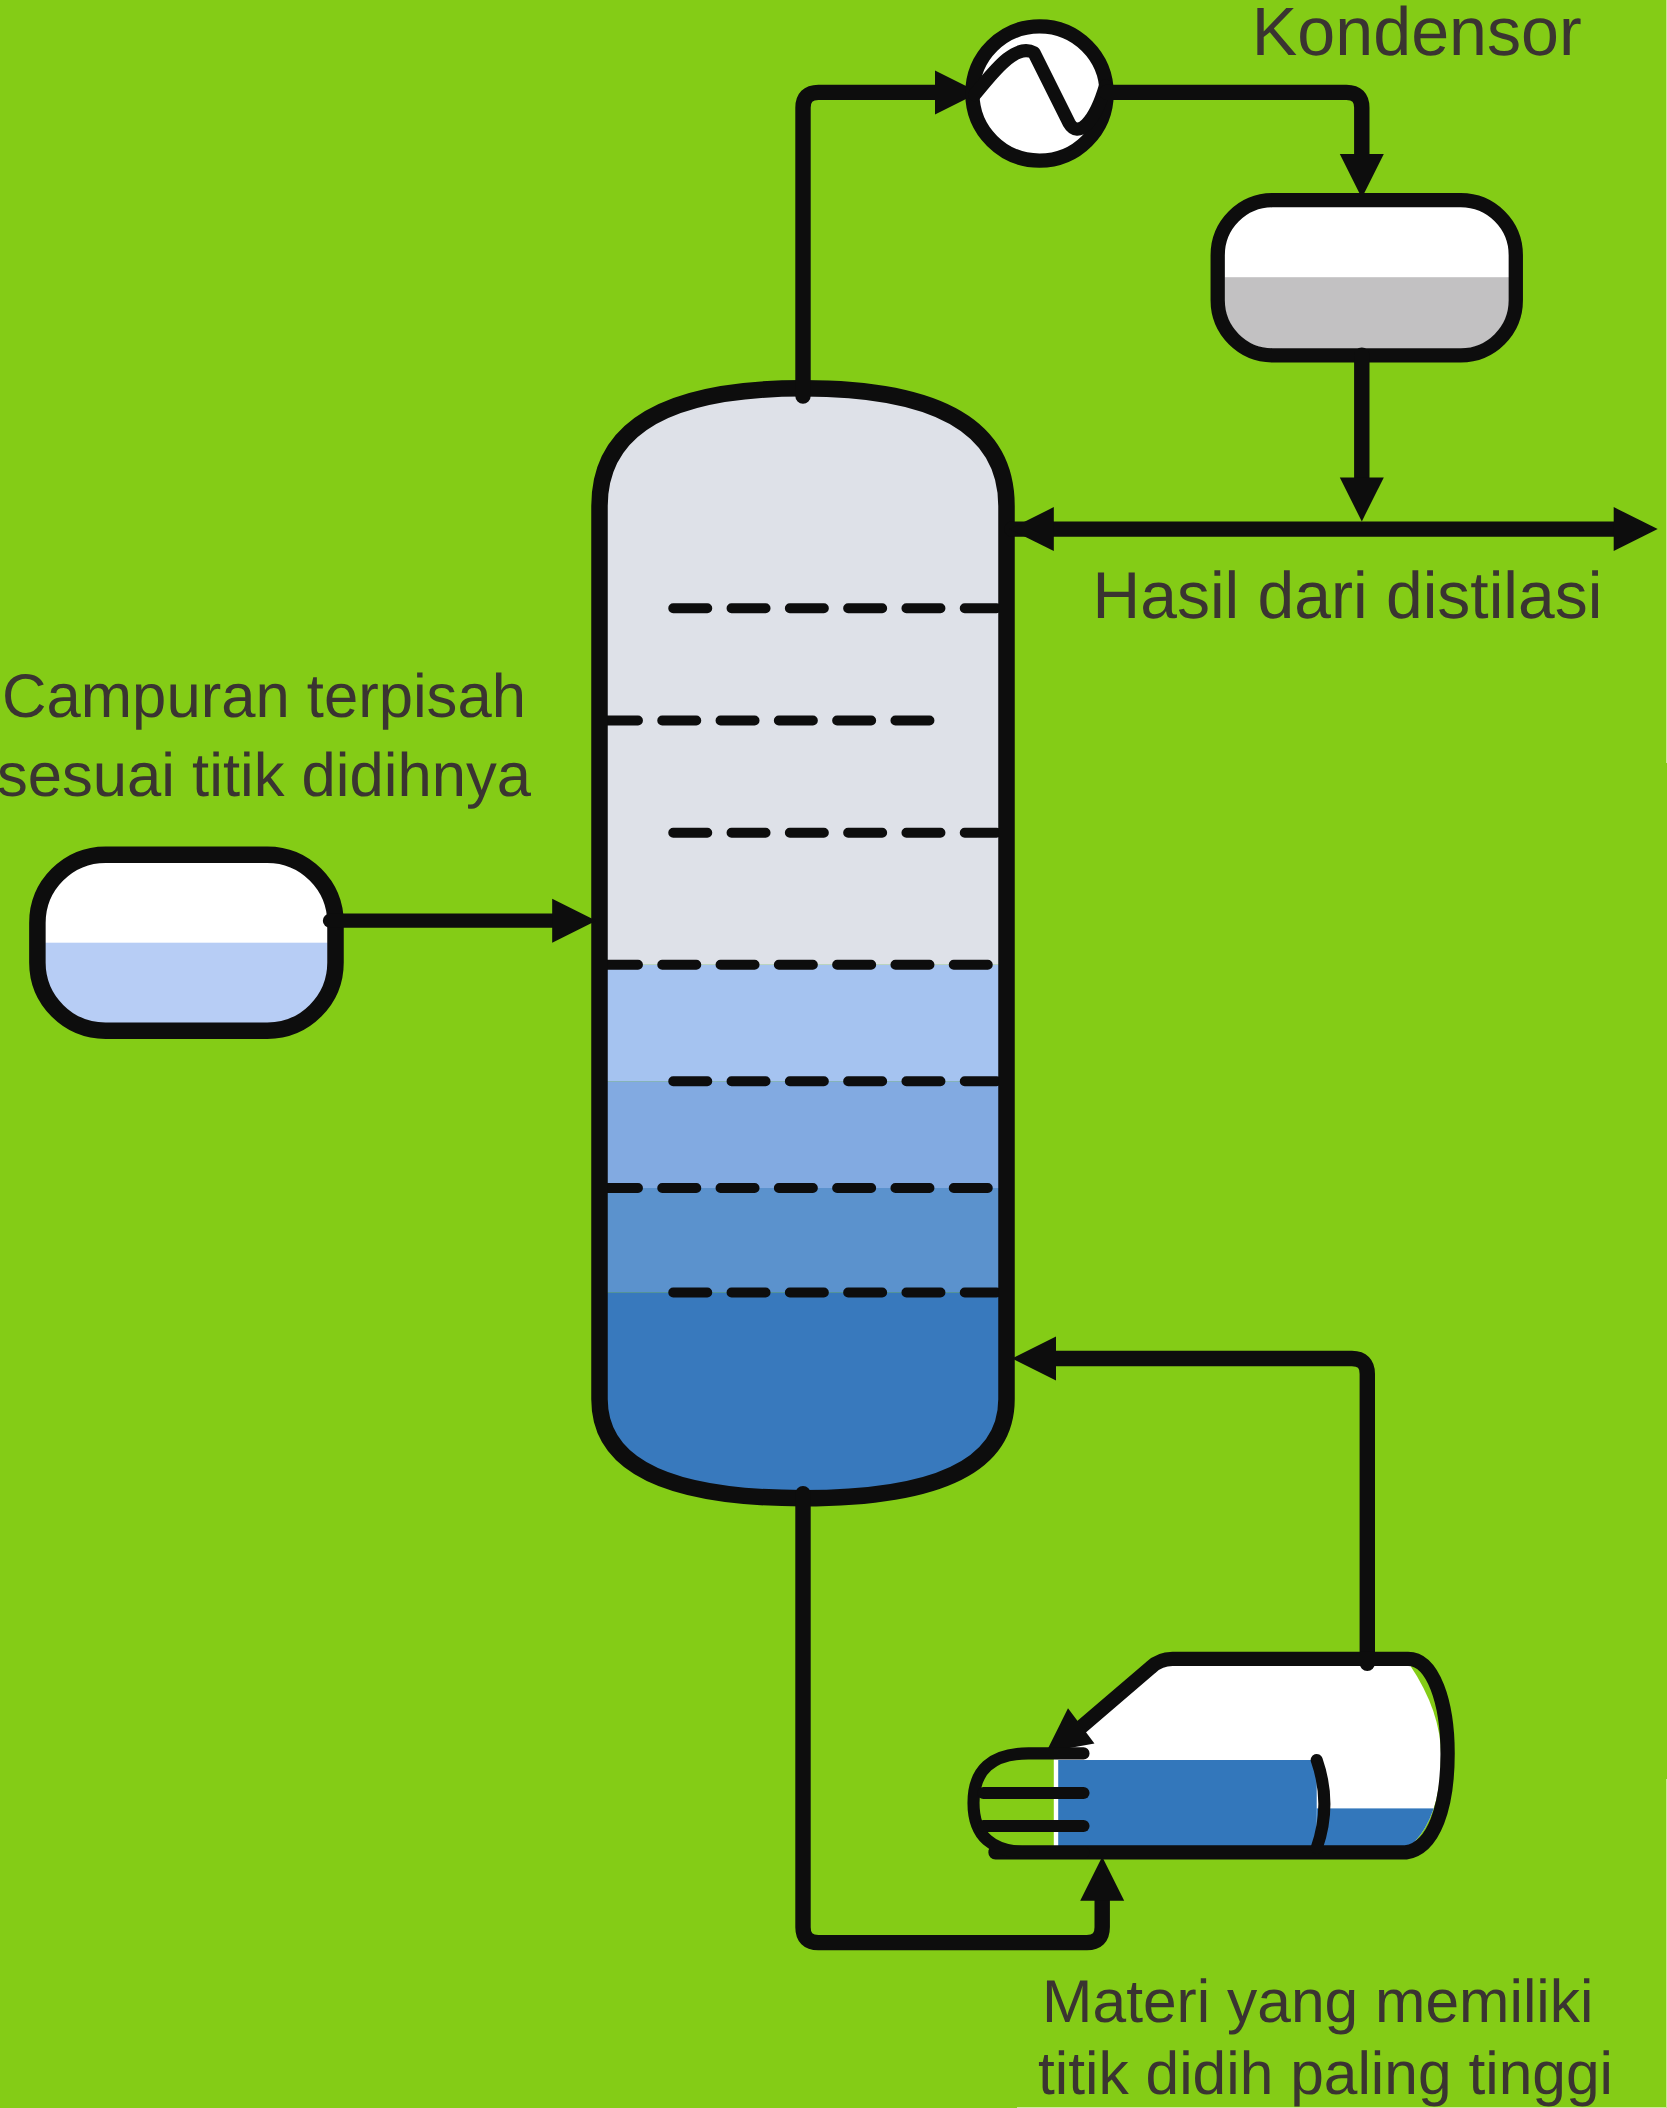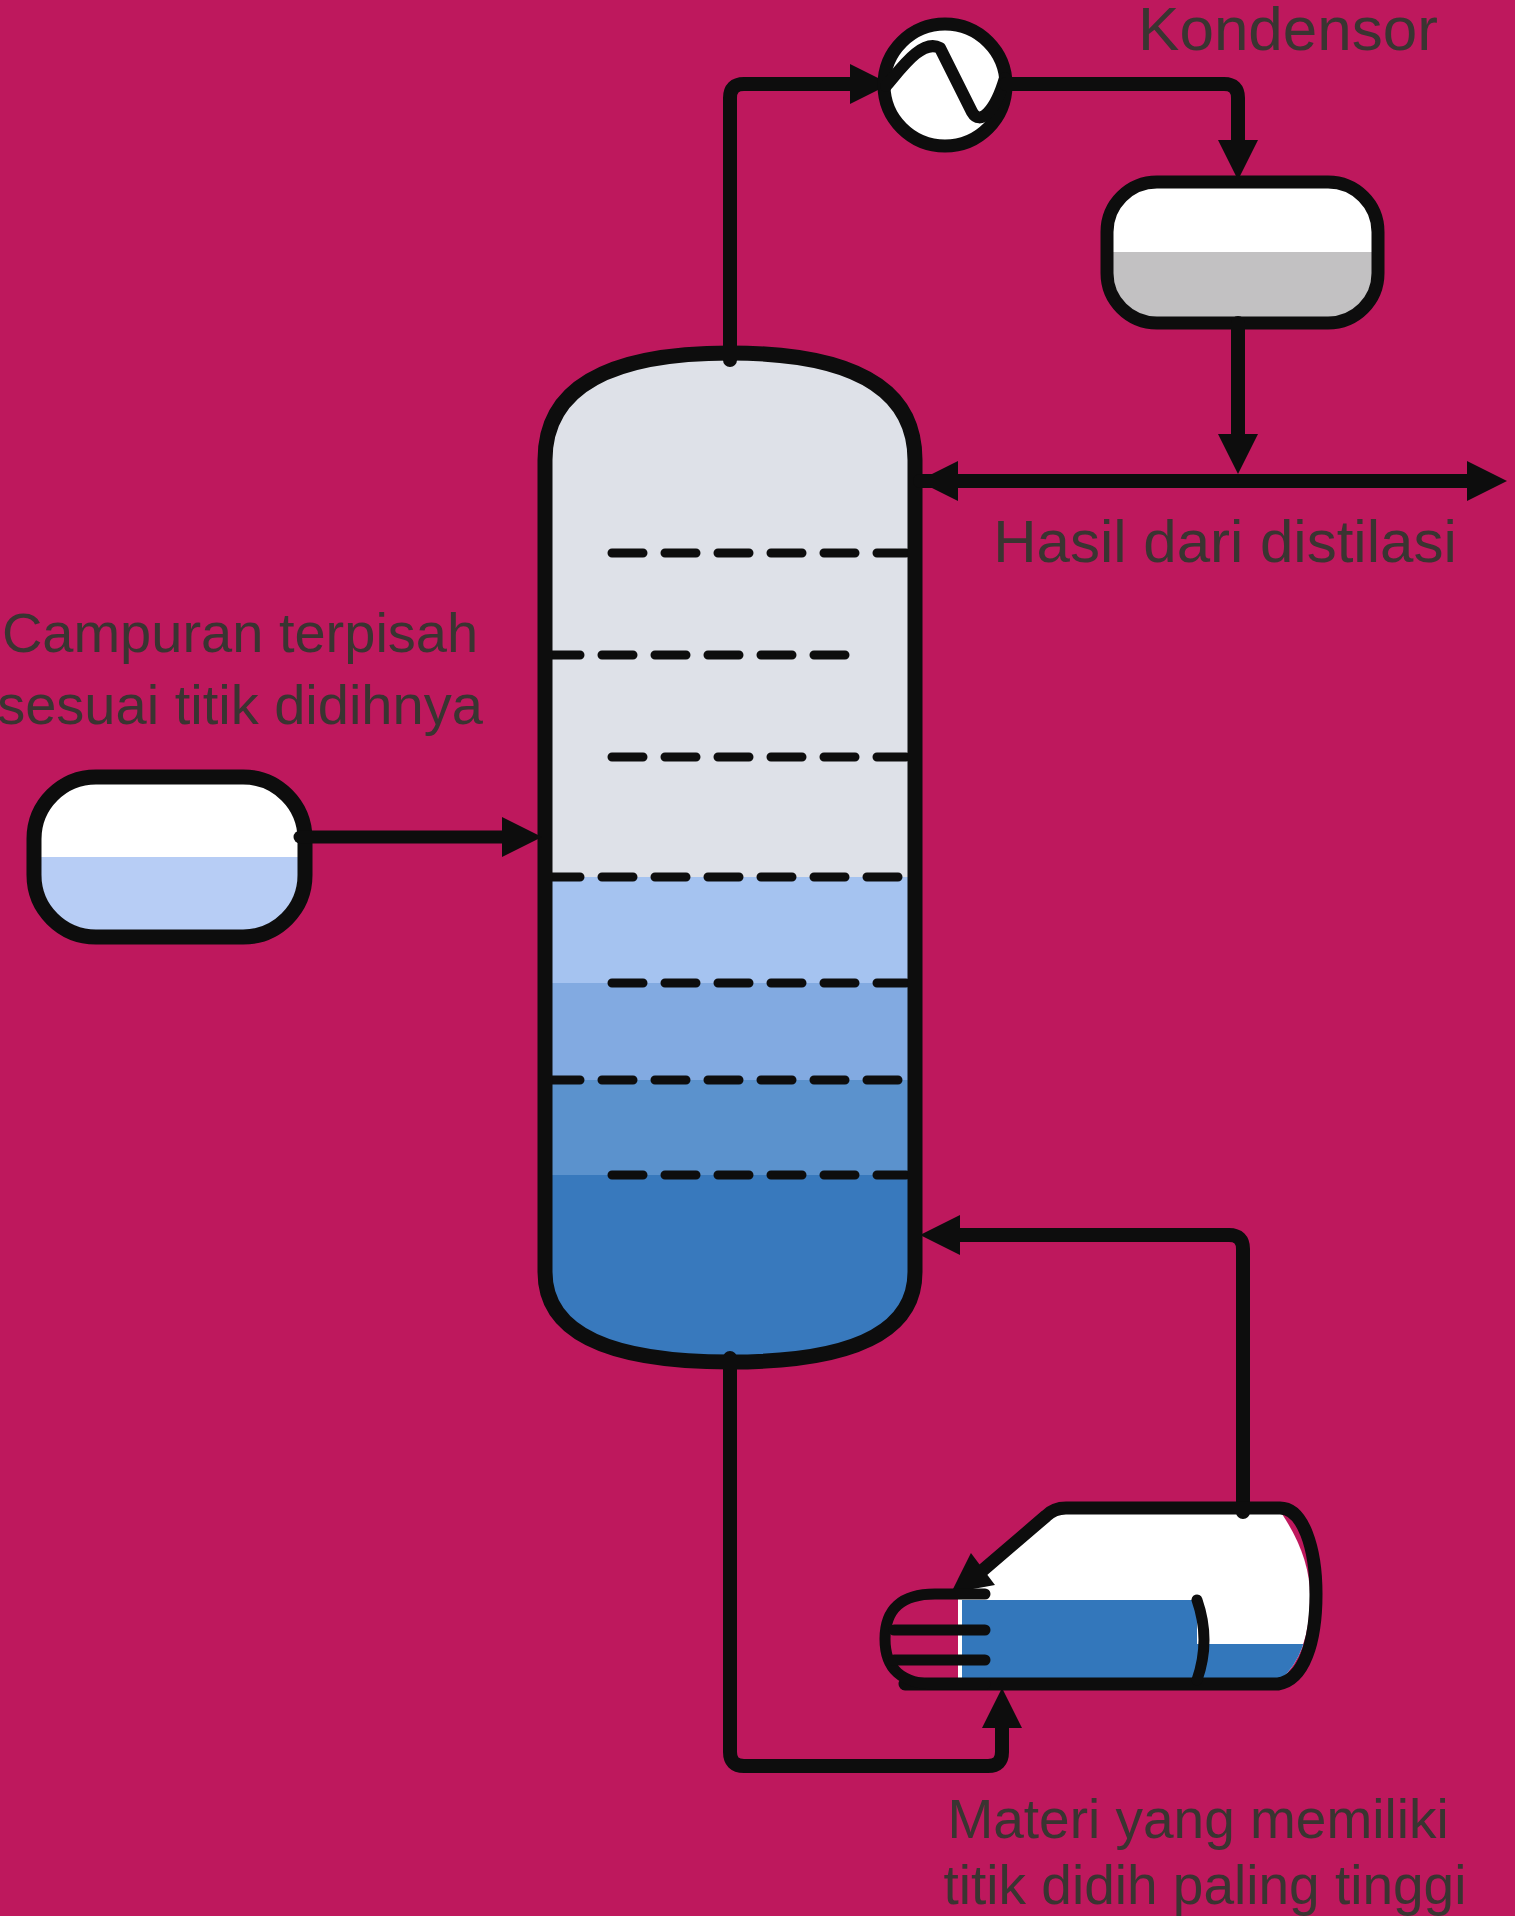--- a/index.html
+++ b/index.html
@@ -1,16 +1,16 @@
 <!DOCTYPE html>
 <html><head>
 <meta charset="utf-8">
 <style>
   html,body{margin:0;padding:0;background:#ffffff;}
-  .stage{width:1515px;height:1916px;position:relative;background:#be185d;}
+  .stage{width:1515px;height:1916px;position:relative;background:#84cc16;}
   svg{display:block;width:1515px;height:1916px;}
   text{font-family:"Liberation Sans","DejaVu Sans",sans-serif;}
   .ink{stroke-linecap:round;stroke-linejoin:round;fill:none;}
   .w15{stroke-width:15px;}
   .w14{stroke-width:14px;}
   .w13{stroke-width:13px;}
   .w12{stroke-width:12px;}
   .w11{stroke-width:11px;}
   .tray{stroke-width:9px;stroke-dasharray:31 22;stroke-linecap:round;}
 </style>

